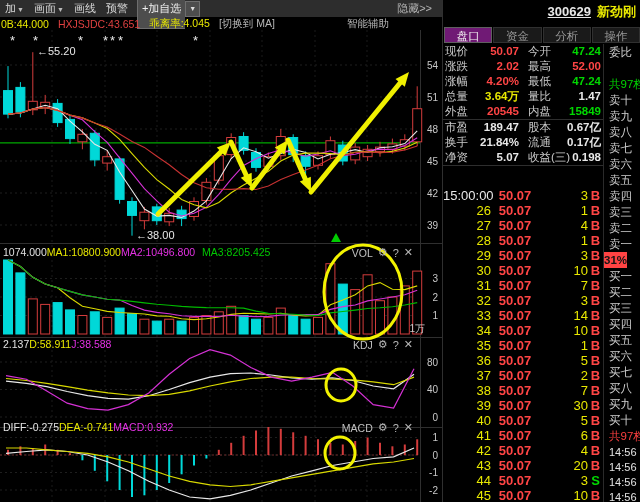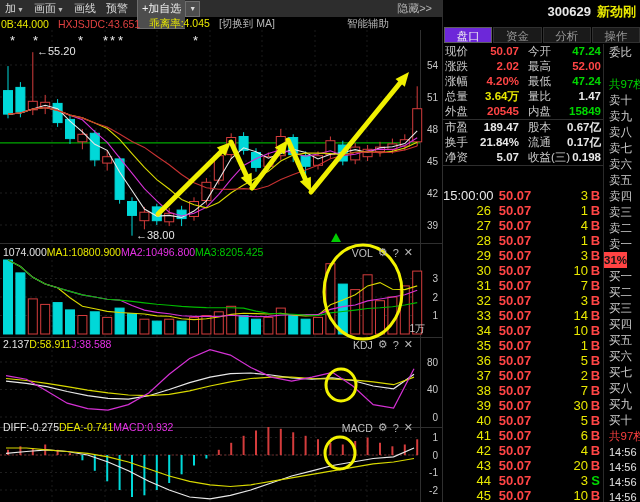--- a/index.html
+++ b/index.html
@@ -16,31 +16,31 @@
              padding:0 3px;font-size:7px;color:#ddd;}
   #hide-btn{margin-left:auto;padding-right:10px;color:#b5b5b5;}
   
   #ind-bar{position:absolute;left:0;top:17px;width:442px;height:13px;display:flex;gap:9px;
            align-items:center;font-size:10.5px;padding-left:1px;z-index:5;white-space:nowrap;}
   .c-yel{color:#e8e800;} .c-red{color:#e04040;} .c-gray{color:#b8b8b8;}
   #assist{margin-left:auto;margin-right:54px;color:#b8b8b8;}
   
   .p-header{position:absolute;left:3px;display:flex;font-size:10.5px;z-index:4;white-space:nowrap;text-align:right;}
   .p-ctrl{position:absolute;display:flex;gap:5px;font-size:10.5px;color:#c0c0c0;z-index:4;align-items:center;}
-  .c-white{color:#e2e2e2;} .c-mag{color:#e431e4;} .c-grn{color:#00c800;}
+  .c-white{color:#e2e2e2;} .c-mag{color:#e431e4;} .c-grn{color:#00c800;padding-left:7px;}
   .icon-glyph{font-size:11px;color:#b8b8b8;}
   
   #right-panel{position:absolute;left:442px;top:0;width:198px;height:502px;background:#000;
                border-left:1px solid #2f2f2f;box-sizing:border-box;}
   #rp-header{position:absolute;top:3px;right:4px;font-size:13px;font-weight:bold;white-space:nowrap;}
-  #rp-code{color:#e8e8e8;margin-right:6px;} #rp-name{color:#e8e800;}
+  #rp-code{color:#e8e8e8;margin-right:6px;text-decoration:underline;} #rp-name{color:#e8e800;}
   #rp-tabs{position:absolute;top:27px;left:1px;width:196px;height:16px;display:flex;gap:1px;}
   .tab{flex:1;text-align:center;font-size:11.5px;line-height:16px;background:#1a1a1a;
        color:#999;border:1px solid #303030;box-sizing:border-box;}
-  .tab.active{background:#6d28d9;color:#f2f2f2;border-color:#5f5f5f;}
+  .tab.active{background:#701a75;color:#f2f2f2;border-color:#5f5f5f;}
   #quote-grid{position:absolute;top:44px;left:0;width:160px;}
   .q-row{display:flex;height:15px;line-height:15px;font-size:11.5px;align-items:center;}
   .ql{color:#c9c9c9;width:34px;padding-left:2px;white-space:nowrap;}
   .qv1{width:40px;text-align:right;font-weight:bold;}
   .ql2{margin-left:9px;color:#c9c9c9;white-space:nowrap;}
   .qv2{flex:1;text-align:right;font-weight:bold;padding-right:2px;}
   #tick-header{position:absolute;top:168px;left:0;width:160px;height:19px;background:#1c1c1c;
                border-top:1px solid #333;border-bottom:1px solid #333;box-sizing:border-box;
                font-size:12px;line-height:18px;}
   #tick-title{color:#e8e800;position:absolute;left:38px;}

